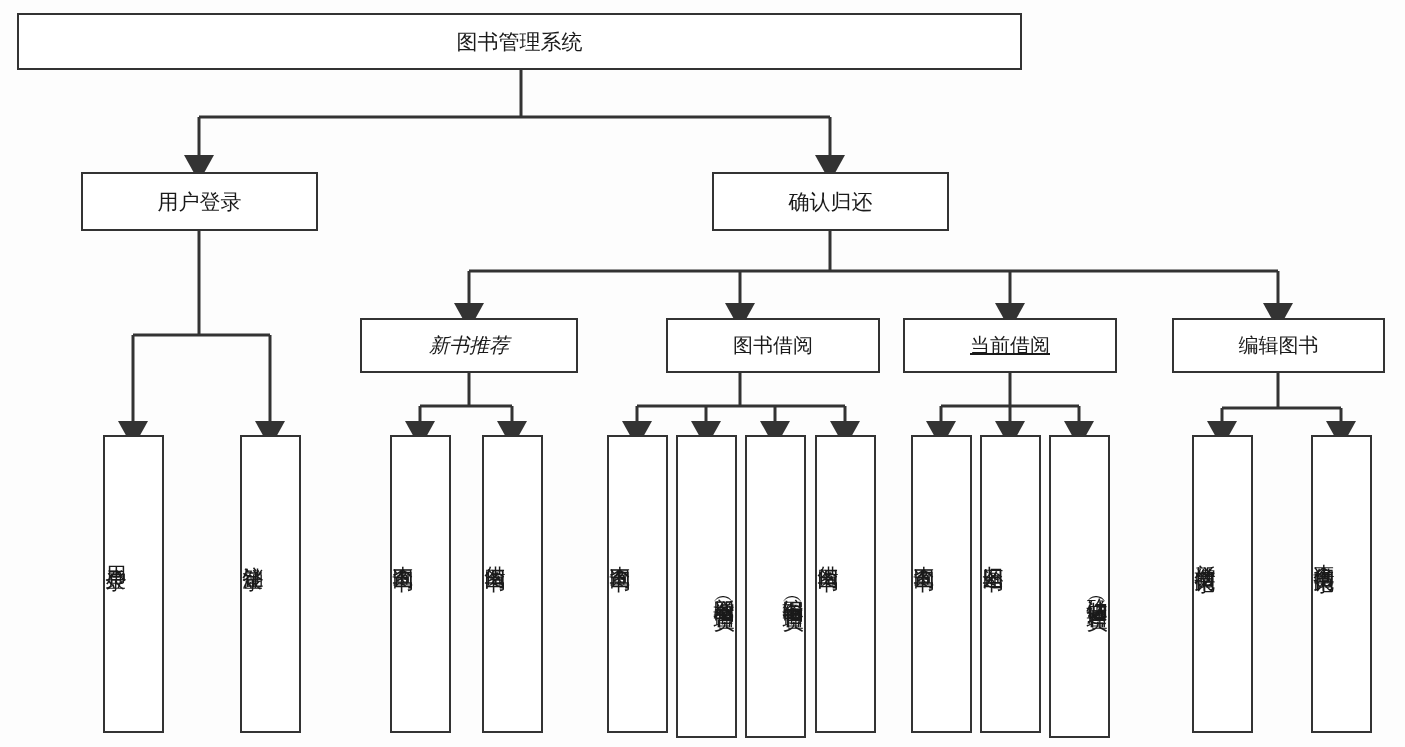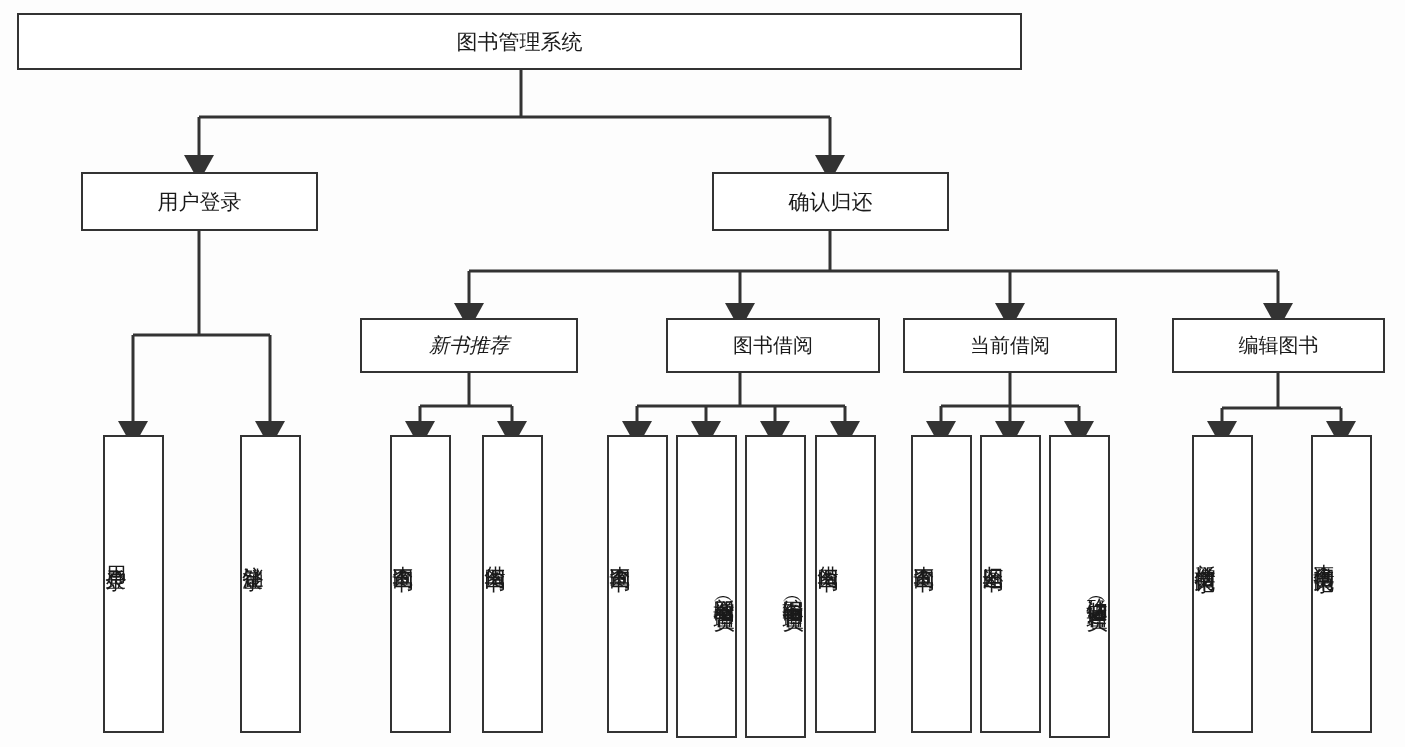--- a/index.html
+++ b/index.html
@@ -128,21 +128,21 @@
     </g>
   </svg>
 
   <div class="node root" style="left:17px; top:13px; width:1005px; height:57px;">图书管理系统</div>
 
   <div class="node level1" style="left:81px; top:172px; width:237px; height:59px;">用户登录</div>
   <div class="node level1" style="left:712px; top:172px; width:237px; height:59px;">确认归还</div>
 
   <div class="node level2" style="left:360px; top:318px; width:218px; height:55px;font-style:italic;">新书推荐</div>
   <div class="node level2" style="left:634px; top:318px; width:214px; height:55px;margin-left:32px;">图书借阅</div>
-  <div class="node level2" style="left:903px; top:318px; width:214px; height:55px;">当前借阅</div>
+  <div class="node level2" style="left:903px; top:318px; width:214px; height:55px;text-decoration:underline;">当前借阅</div>
   <div class="node level2" style="left:1172px; top:318px; width:213px; height:55px;">编辑图书</div>
 
   <div class="node leaf short" style="left:103px; top:435px; width:61px; height:298px;">
     <span class="vtext">用户登录</span>
   </div>
   <div class="node leaf short" style="left:240px; top:435px; width:61px; height:298px;">
     <span class="vtext">注销登录</span>
   </div>
 
   <div class="node leaf short" style="left:390px; top:435px; width:61px; height:298px;">

